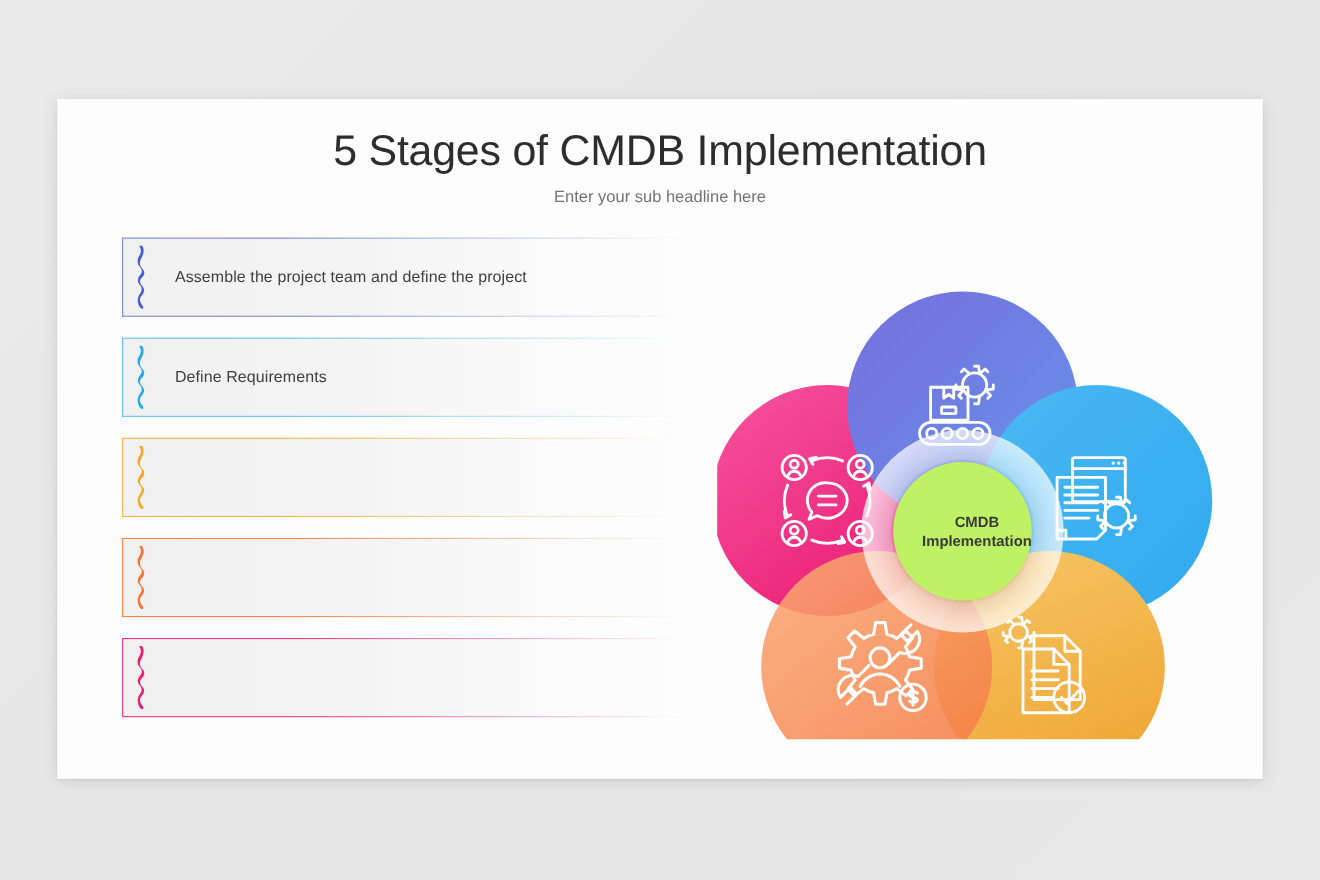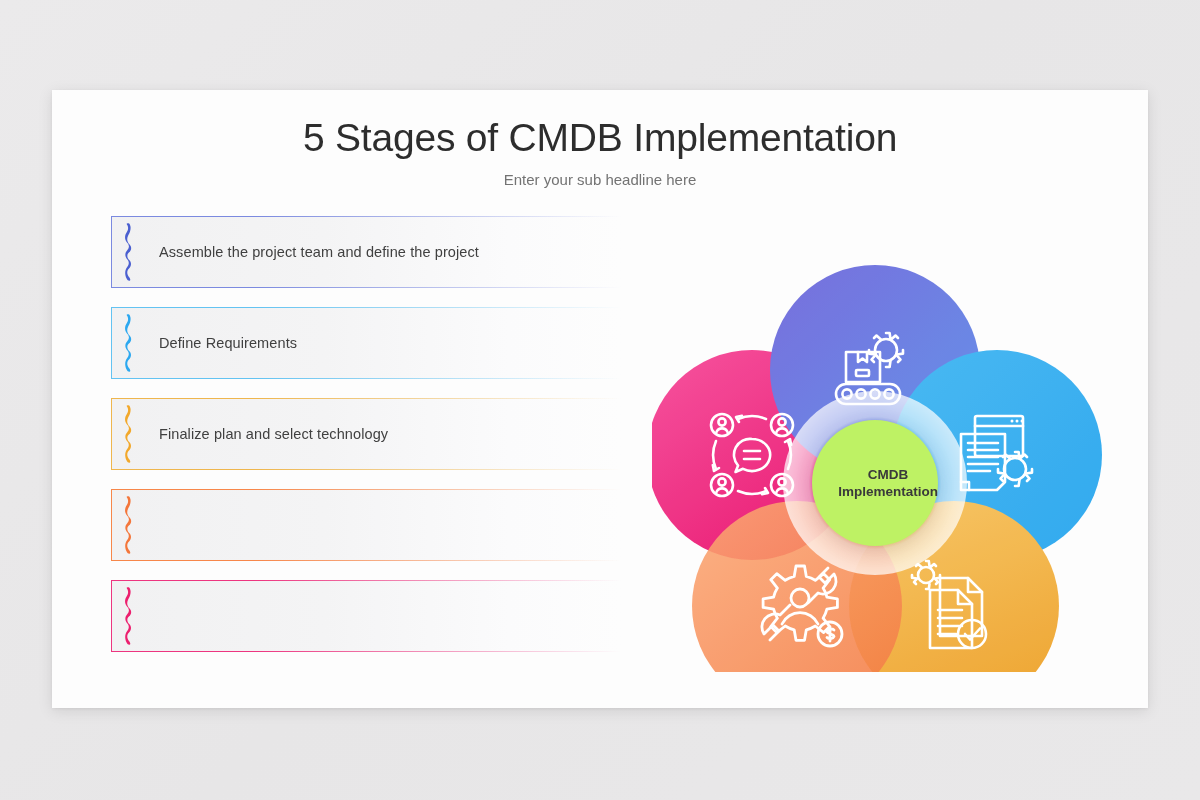--- a/index.html
+++ b/index.html
@@ -187,21 +187,20 @@
         <div class="card-border">
           <span class="bd-l" id="bdl2" style="background: rgb(239, 182, 77);"></span>
           <span class="bd-t" id="bdt2" style="background: linear-gradient(to right, rgb(239, 182, 77) 0%, rgb(239, 182, 77) 28%, rgba(0, 0, 0, 0) 100%);"></span>
           <span class="bd-b" id="bdb2" style="background: linear-gradient(to right, rgb(239, 182, 77) 0%, rgb(239, 182, 77) 28%, rgba(0, 0, 0, 0) 100%);"></span>
         </div>
         <div class="stroke">
           <svg viewBox="0 0 12 58" preserveAspectRatio="none">
             <path id="sp2" d="M5.2 0.5 C7.8 4,6.4 8.5,4.4 12 C2.3 15.8,3.2 19,5.6 21.5 C8.1 24.2,7.4 27.4,4.9 29.6 C2.6 31.7,2.9 34.8,5.4 37.3 C7.9 39.8,7.3 43.2,4.8 45.8 C2.5 48.2,3.0 51.5,5.0 54.0 C6.4 55.8,6.6 57.0,5.9 57.6 C4.8 58.2,3.4 57.2,2.6 55.5 C0.4 51.0,0.9 47.0,3.2 44.0 C5.2 41.4,5.4 38.6,3.2 36.2 C0.6 33.4,0.8 29.8,3.4 27.0 C5.6 24.6,5.4 22.1,3.0 19.4 C0.3 16.3,0.5 12.4,3.0 8.8 C4.6 6.5,4.4 3.4,2.9 1.4 C2.2 0.4,3.3 -0.3,5.2 0.5 Z" fill="#f2a82b"></path>
           </svg>
         </div>
-        <div class="card-text">Finalize plan and select technology</div>
       </div>
 
       <div class="card">
         <div class="card-bg"></div>
         <div class="card-border">
           <span class="bd-l" id="bdl3" style="background: rgb(247, 135, 74);"></span>
           <span class="bd-t" id="bdt3" style="background: linear-gradient(to right, rgb(247, 135, 74) 0%, rgb(247, 135, 74) 28%, rgba(0, 0, 0, 0) 100%);"></span>
           <span class="bd-b" id="bdb3" style="background: linear-gradient(to right, rgb(247, 135, 74) 0%, rgb(247, 135, 74) 28%, rgba(0, 0, 0, 0) 100%);"></span>
         </div>
         <div class="stroke">

